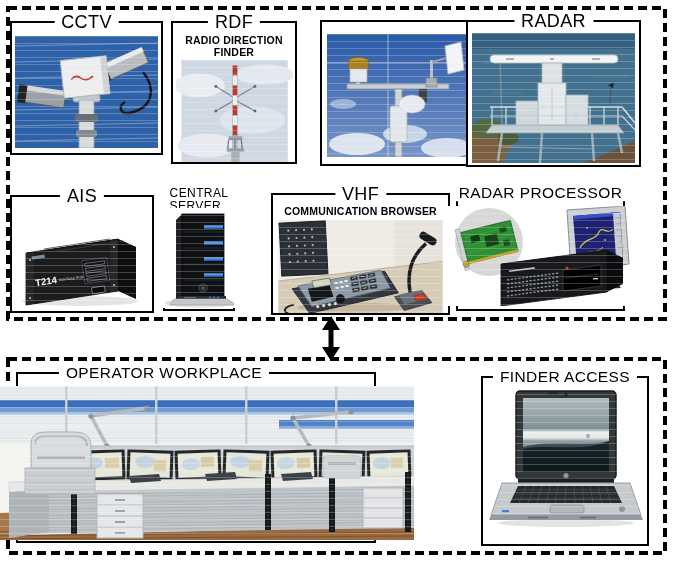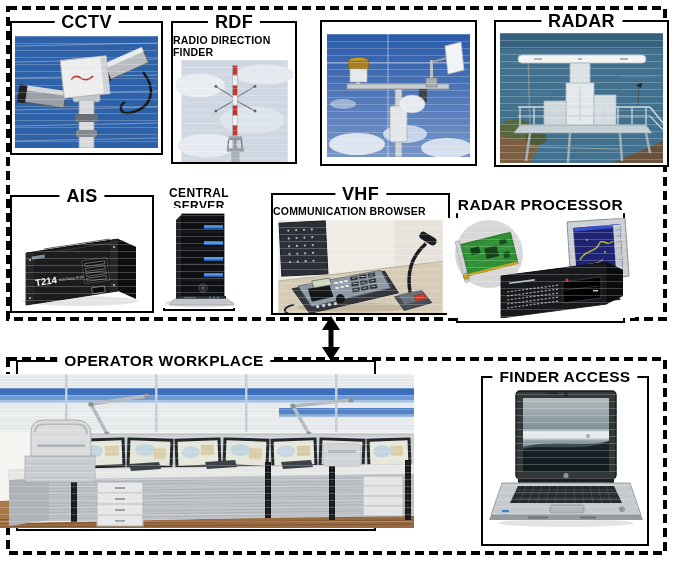--- a/index.html
+++ b/index.html
@@ -6,40 +6,40 @@
     --ink:#000000; --paper:#ffffff;
   }
   html,body{margin:0;padding:0;background:#ffffff;}
   body{font-family:"Liberation Sans","DejaVu Sans",sans-serif;color:var(--ink);}
   #stage{position:relative;width:675px;height:561px;background:var(--paper);overflow:hidden;}
   
   #frame-svg{position:absolute;left:0;top:0;width:675px;height:561px;}
   
   .ebox{position:absolute;box-sizing:border-box;border:2px solid var(--ink);background:var(--paper);}
   .ebox-label{position:absolute;left:50%;top:0;transform:translate(-50%,-54%);
-    background:var(--paper);padding:0 7px;font-weight:bold;white-space:nowrap;
-    letter-spacing:.4px;line-height:1.05;text-align:center;}
+    background:var(--paper);padding:0 7px;font-weight:normal;white-space:nowrap;
+    letter-spacing:.4px;line-height:1.05;text-align:left;}
   .fs18{font-size:18px}.fs16{font-size:15.5px}.fs15{font-size:14.5px}.fs12{font-size:12px}
-  .ebox-sub{width:100%;font-weight:bold;font-size:10.5px;letter-spacing:.2px;
+  .ebox-sub{width:100%;text-align:center;font-weight:bold;font-size:10.5px;letter-spacing:.2px;
     padding-top:1px;line-height:1.1;}
   .ebox-inner{position:absolute;inset:0;display:flex;flex-direction:column;align-items:center;}
   .photo{position:relative;overflow:hidden;}
   .photo svg{display:block;width:100%;height:100%;}
   .photo::after{content:"";position:absolute;inset:0;pointer-events:none;
     background:repeating-linear-gradient(180deg,rgba(255,255,255,.22) 0 1px,rgba(255,255,255,0) 1px 7px);}
   
   .box-cctv{left:10px;top:21px;width:153px;height:134px}
   .box-rdf{left:171px;top:21px;width:126px;height:143px}
   .box-weather{left:320px;top:20px;width:157px;height:146px}
-  .box-radar{left:494px;top:20px;width:175px;height:147px}
+  .box-radar{left:466px;top:20px;width:175px;height:147px}
   .box-ais{left:10px;top:195px;width:144px;height:118px}
   .box-server{left:163px;top:199px;width:72px;height:112px}
   .box-vhf{left:271px;top:193px;width:179px;height:122px}
-  .box-radarproc{left:456px;top:204px;width:169px;height:119px}
-  .box-operator{left:16px;top:360px;width:360px;height:171px}
+  .box-radarproc{left:456px;top:192px;width:169px;height:119px}
+  .box-operator{left:16px;top:372px;width:360px;height:171px}
   .box-browser{left:481px;top:376px;width:168px;height:170px}
   .box-operator .ebox-label{left:41%}
   
   .ph-cctv{width:143px;height:112px;margin-top:13px}
   .ph-rdf{width:117px;height:112px;margin-top:2px}
   .ph-weather{width:143px;height:123px;margin-top:12px}
   .ph-radar{width:163px;height:130px;margin-top:11px}
   .ph-ais{width:136px;height:100px;margin-top:12px}
   .ph-server{width:83px;height:100px;margin-top:7px}
   .ph-vhf{width:167px;height:95px;margin-top:2px}

